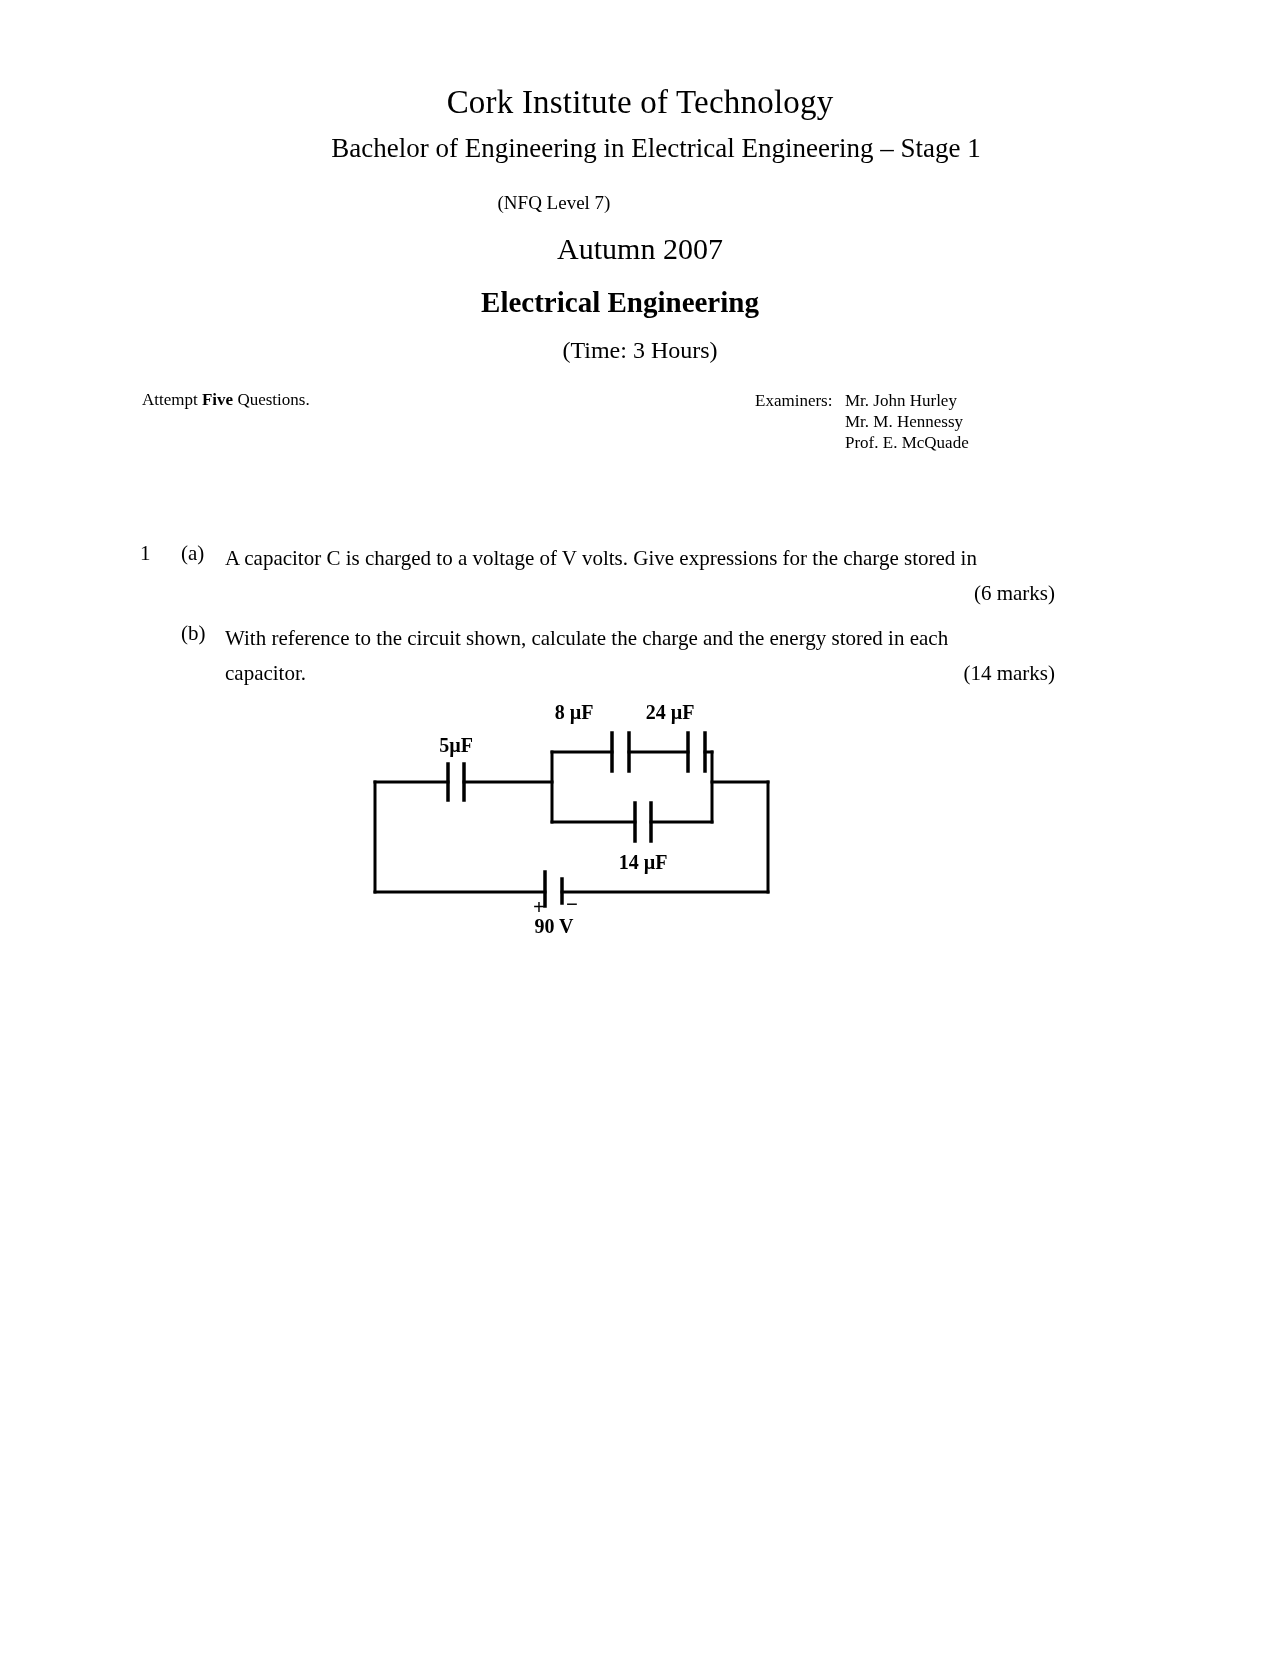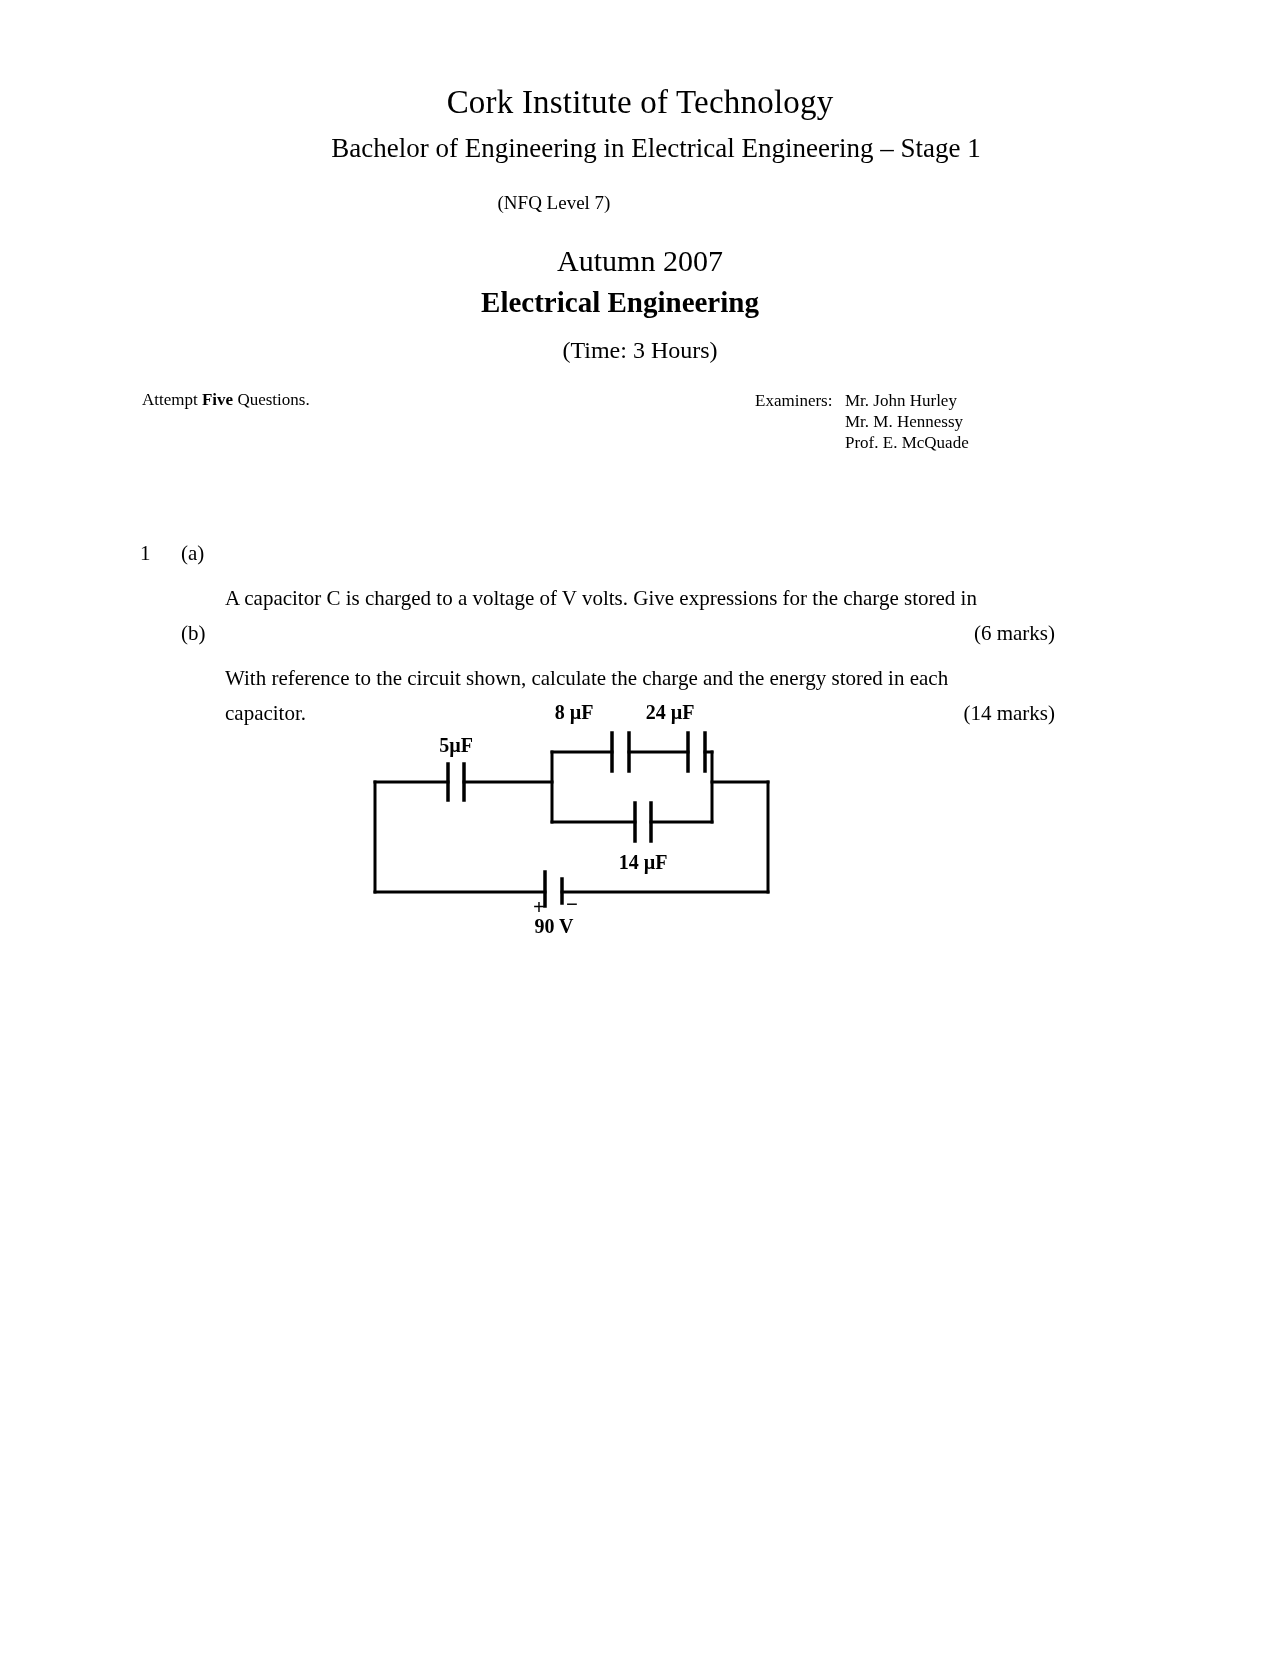--- a/index.html
+++ b/index.html
@@ -46,21 +46,21 @@
   }
   .nfq {
     position: absolute;
     top: 192px;
     left: 0;
     width: 1108px;
     font-size: 19px;
   }
   .session {
     position: absolute;
-    top: 244px;
+    top: 232px;
     left: 0;
     width: 1280px;
     font-size: 30px;
     font-family: Liberation Serif, serif;
   }
   .subject {
     position: absolute;
     top: 286px;
     left: 0;
     width: 1240px;
@@ -106,21 +106,20 @@
   .qnum {
     position: absolute;
     top: 541px;
     left: 140px;
     font-size: 21px;
   }
   .part {
     position: absolute;
     font-size: 21px;
     line-height: 35px;
-    margin-top: 40px;
   }
   .part-label {
     position: absolute;
     font-size: 21px;
   }
   .part-a { top: 541px; left: 225px; width: 830px; }
   .part-a-label { top: 541px; left: 181px; }
   .part-b { top: 621px; left: 225px; width: 830px; }
   .part-b-label { top: 621px; left: 181px; }
   .marks {

